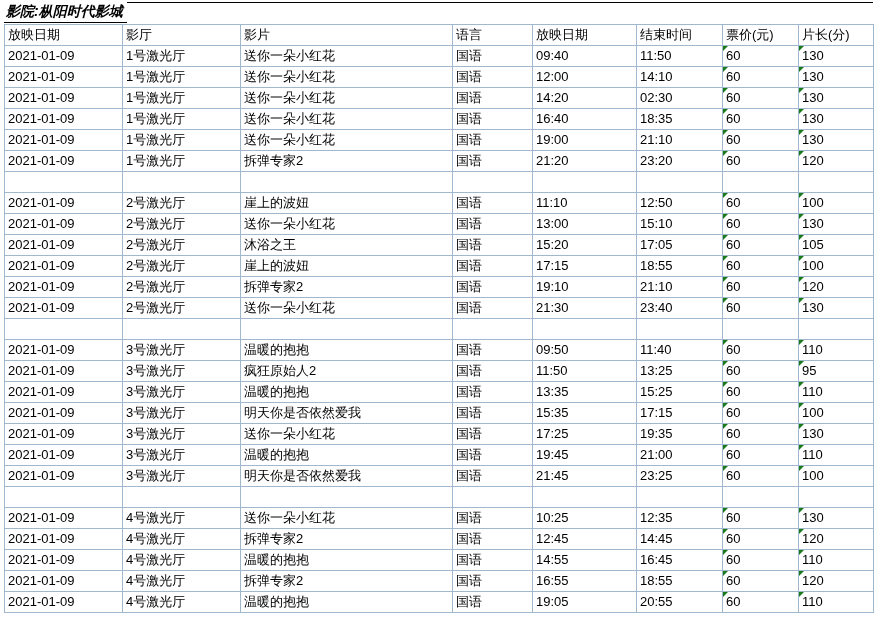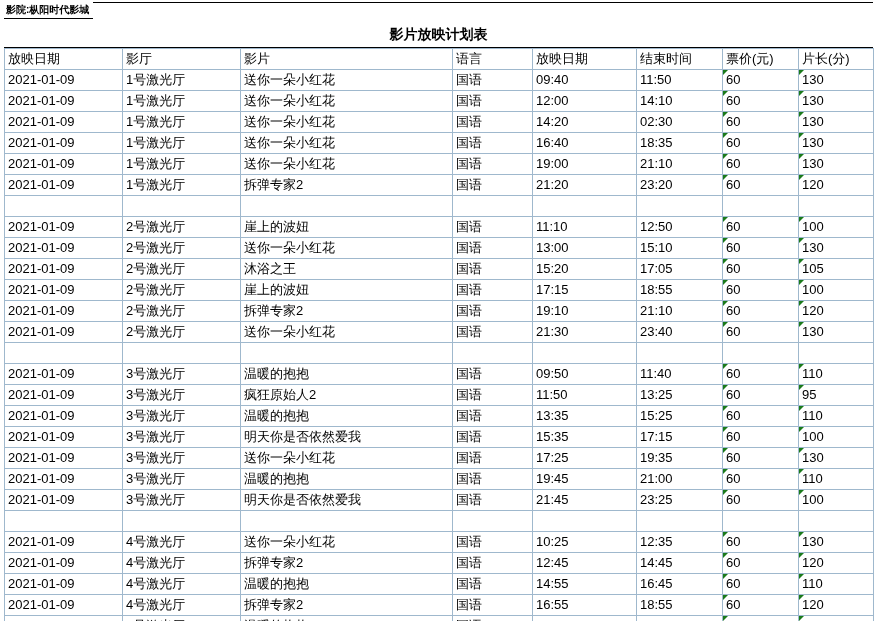--- a/index.html
+++ b/index.html
@@ -19,21 +19,22 @@
     width: 877px;
     box-sizing: border-box;
     padding: 2px 4px 0 4px;
   }
   .header-row {
     display: flex;
     align-items: flex-start;
     justify-content: center;
     height: 22px;
     font-weight: bold;
-    font-size: 10px;
+    font-size: 14px;
+    font-style: italic;
   }
   .header-left {
     border-bottom: 1px solid #000;
     padding: 1px 4px 1px 2px;
     white-space: nowrap;
   }
   .header-spacer {
     flex: 1 1 auto;
     border-bottom: 1px solid #000;
   }
@@ -97,21 +98,20 @@
 </head>
 <body>
 
 <div class="sheet">
 
   <div class="header-row">
     <div class="header-left">影院:枞阳时代影城</div>
     <div class="header-spacer"></div>
   </div>
 
-  <div class="title-row">影片放映计划表</div>
 
   <table class="grid">
     <colgroup>
       <col class="c-date">
         <col class="c-hall">
         <col class="c-film">
         <col class="c-lang">
       <col class="c-start">
         <col class="c-end">
         <col class="c-price">

